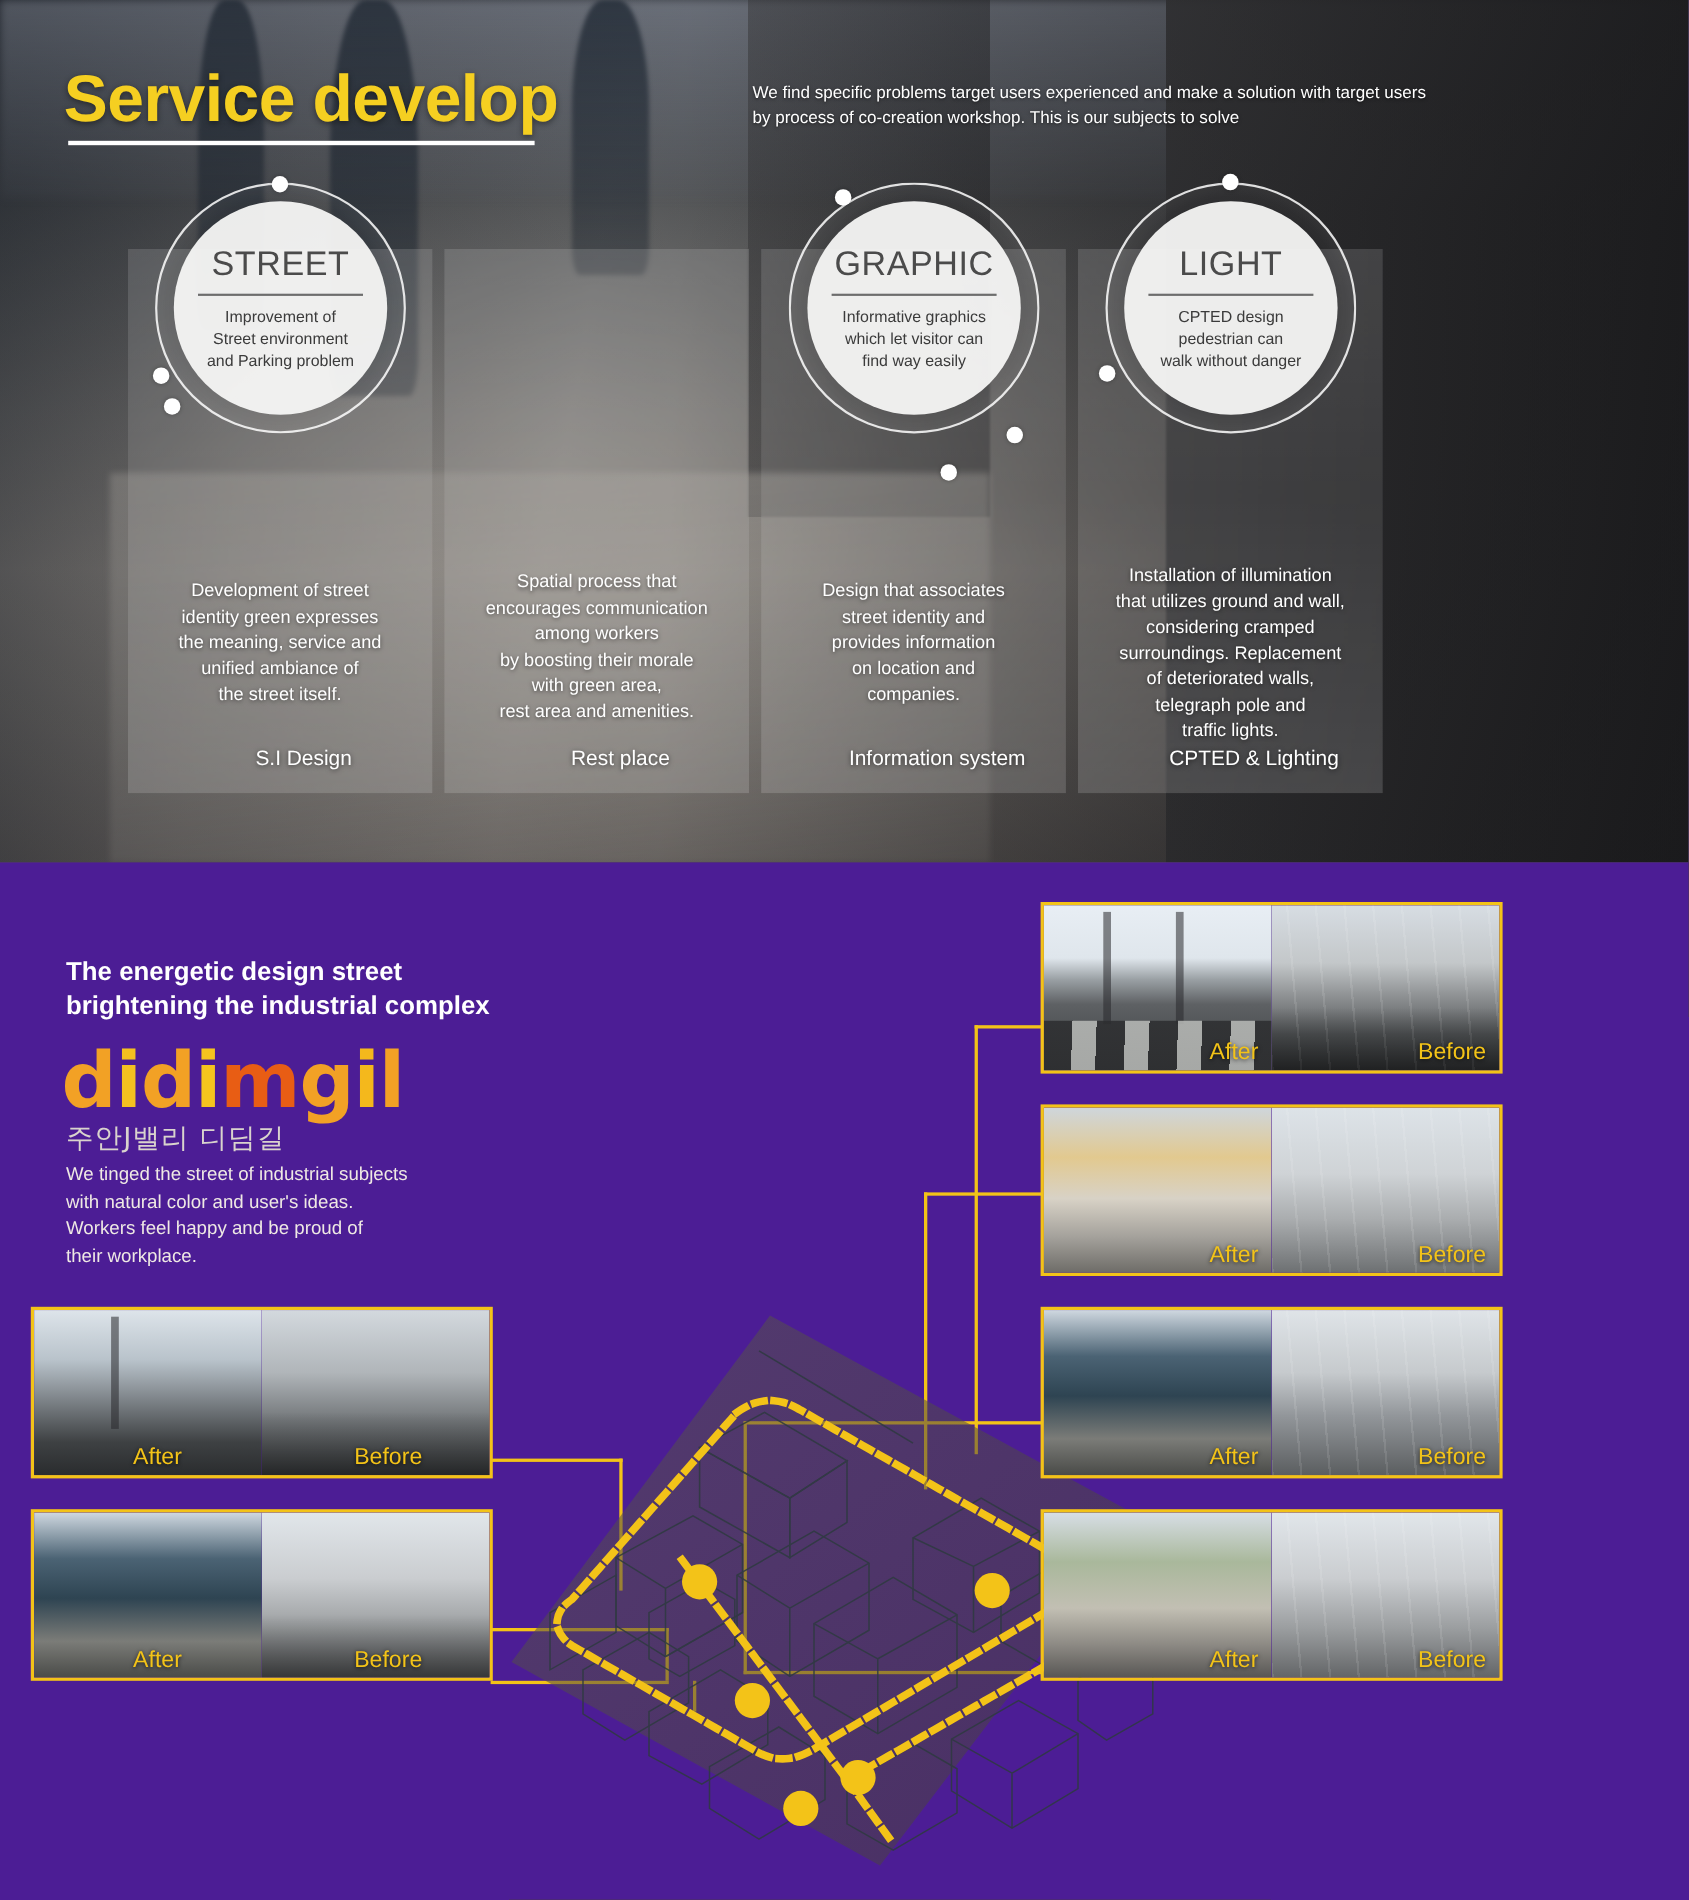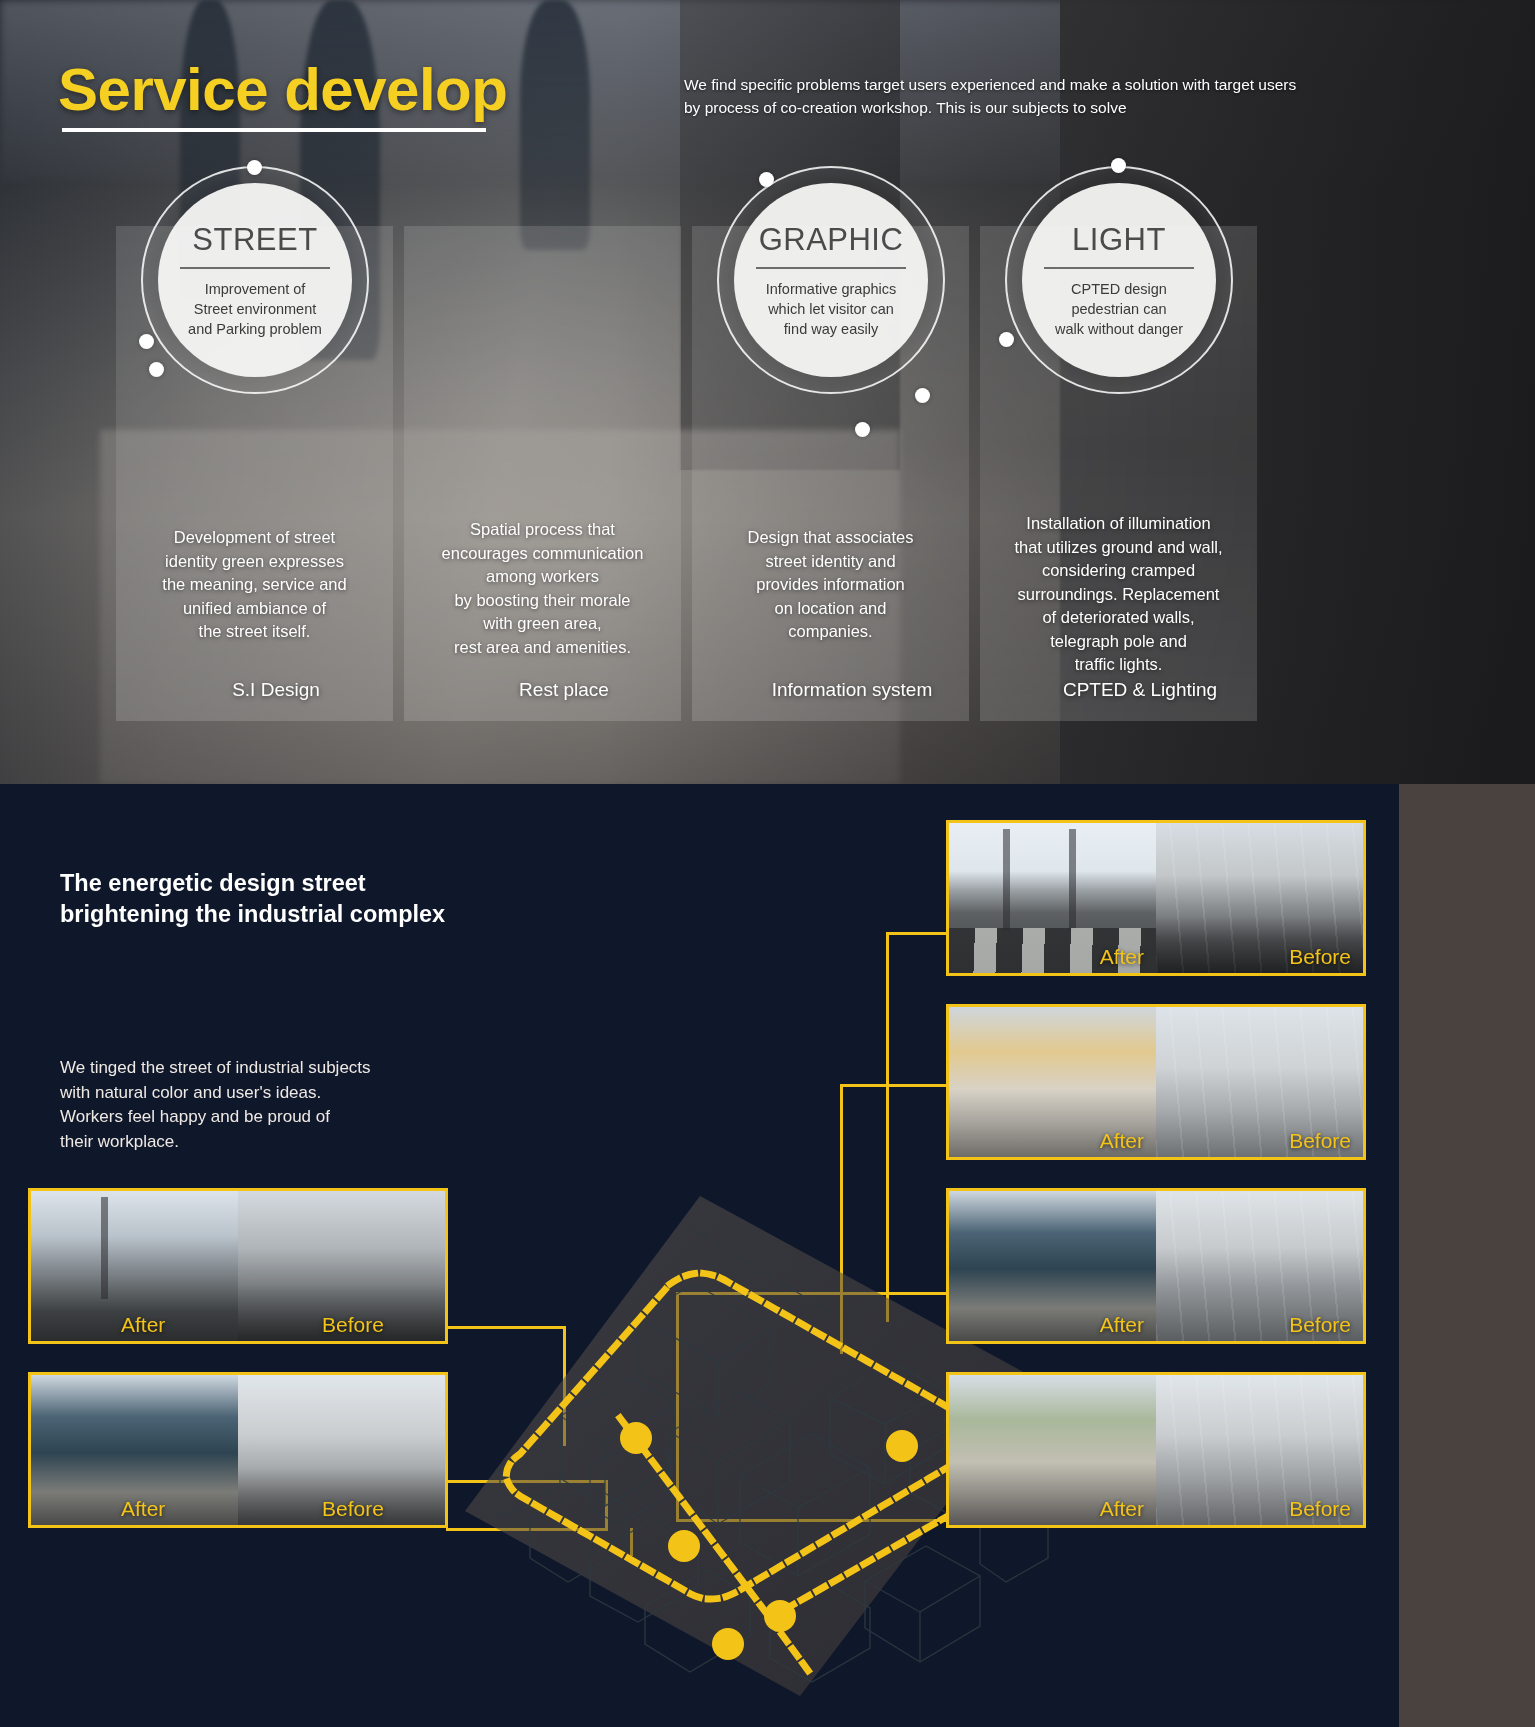--- a/index.html
+++ b/index.html
@@ -137,22 +137,22 @@
   }
   .node {
     position: absolute; width: 15px; height: 15px;
     border-radius: 50%; background: #ffffff;
     box-shadow: 0 0 4px rgba(0,0,0,.3);
   }
 
   
   .bottom-section {
     position: absolute; left: 0; top: 784px;
-    width: 1399px; height: 943px;
-    background: #0f172a;
+    width: 1535px; height: 943px;
+    background: #4c1d95;
     overflow: hidden;
   }
 
   .brand-head {
     position: absolute; left: 60px; top: 84px;
     font-size: 23.5px; font-weight: bold; line-height: 31px;
     color: #ffffff;
   }
   .logo {
     position: absolute; left: 56px; top: 162px;
@@ -348,20 +348,26 @@
     </div>
 
   </div>
 </div>
 
 <div class="bottom-section">
 
   <div class="brand-head" style="white-space:pre-line;">The energetic design street
 brightening the industrial complex</div>
 
+  <div class="logo">
+    <div class="logo-word">
+      <span class="lg1">d</span><span class="lg2">i</span><span class="lg3">d</span><span class="lg4">i</span><span class="lg5">m</span><span class="lg6">g</span><span class="lg7">i</span><span class="lg8">l</span>
+    </div>
+    <div class="logo-kr">주안J밸리 디딤길</div>
+  </div>
 
   <div class="brand-body" style="white-space:pre-line;">We tinged the street of industrial subjects
 with natural color and user's ideas.
 Workers feel happy and be proud of
 their workplace.</div>
 
   <div class="conn" style="left:886px;top:148px;width:3px;height:390px;"></div>
   <div class="conn" style="left:886px;top:148px;width:62px;height:3px;"></div>
   <div class="conn" style="left:840px;top:300px;width:3px;height:270px;"></div>
   <div class="conn" style="left:840px;top:300px;width:108px;height:3px;"></div>

